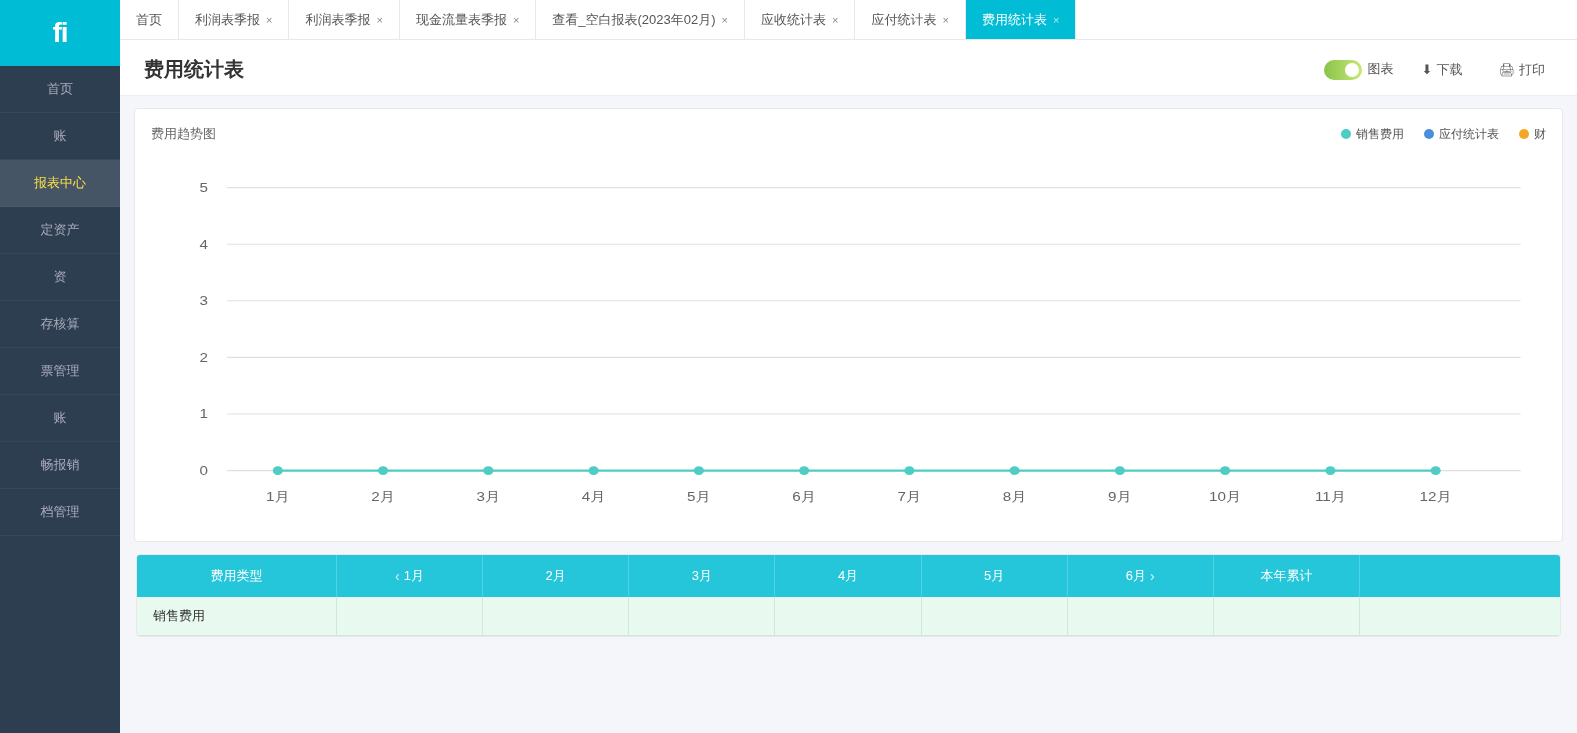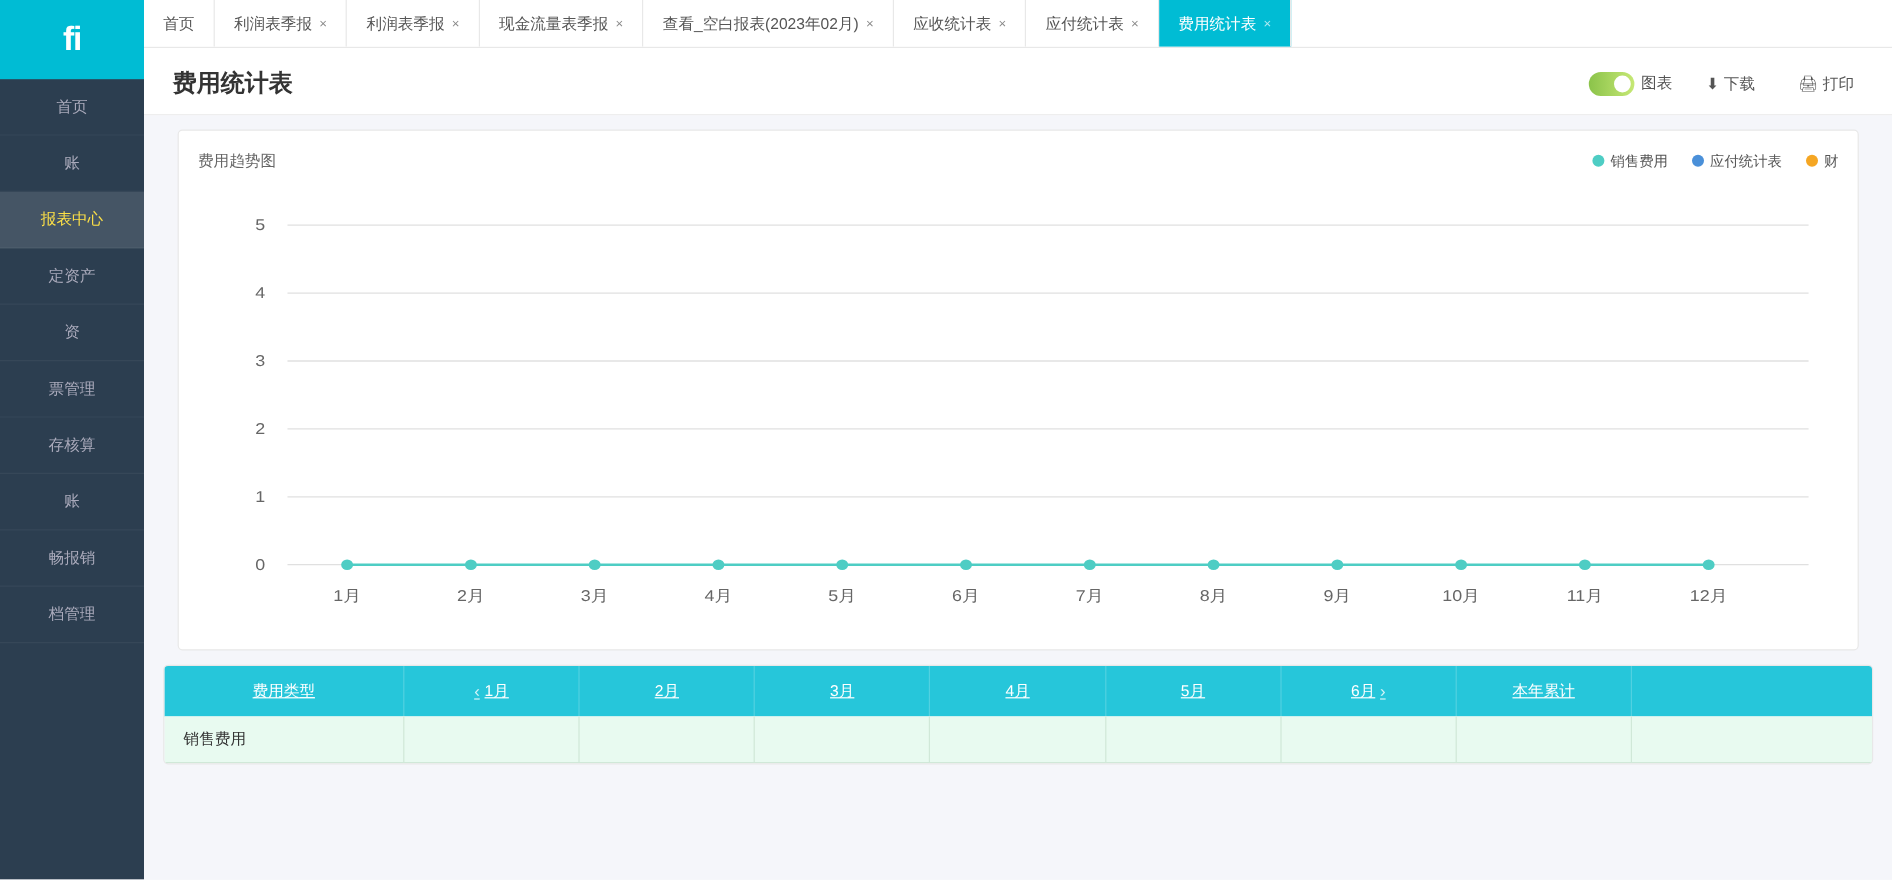--- a/index.html
+++ b/index.html
@@ -135,21 +135,21 @@
       gap: 4px;
       font-size: 13px;
       color: #555;
       cursor: pointer;
       padding: 4px 8px;
     }
 
     
     .chart-section {
       background: #fff;
-      margin: 12px 28px;
+      margin: 12px 14px;
       border-radius: 4px;
       padding: 16px;
       border: 1px solid #e8e8e8;
     }
     .chart-header {
       display: flex;
       justify-content: space-between;
       align-items: center;
       margin-bottom: 12px;
     }
@@ -201,21 +201,20 @@
       font-size: 13px;
     }
     .table-header-cell {
       padding: 12px 8px;
       text-align: center;
       border-right: 1px solid rgba(255,255,255,0.2);
       display: flex;
       align-items: center;
       justify-content: center;
       gap: 4px;
-      text-decoration: underline;
     }
     .nav-arrow {
       cursor: pointer;
       font-size: 14px;
       opacity: 0.8;
     }
     .table-row {
       display: grid;
       grid-template-columns: 200px repeat(7, 1fr) 80px 120px;
       background: #e8faf0;
@@ -236,22 +235,22 @@
 </head>
 <body>
 
 <div class="sidebar">
   <div class="sidebar-logo">fi</div>
   <div class="sidebar-item">首页</div>
   <div class="sidebar-item">账</div>
   <div class="sidebar-item active">报表中心</div>
   <div class="sidebar-item">定资产</div>
   <div class="sidebar-item">资</div>
+  <div class="sidebar-item">存核算</div>
   <div class="sidebar-item">票管理</div>
-  <div class="sidebar-item">存核算</div>
   <div class="sidebar-item">账</div>
   <div class="sidebar-item">畅报销</div>
   <div class="sidebar-item">档管理</div>
 </div>
 
 <div class="main">
 
   <div class="tabbar">
     <div class="tab">
       <span>首页</span>

